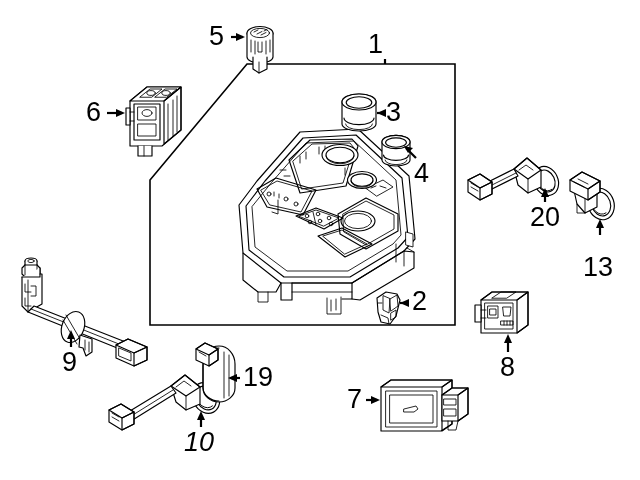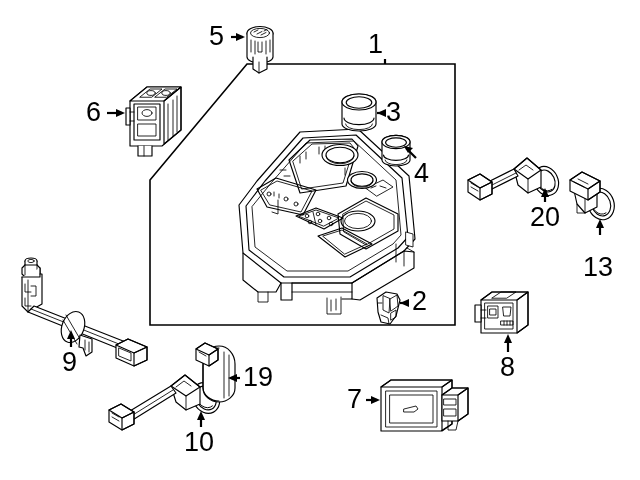--- a/index.html
+++ b/index.html
@@ -444,21 +444,21 @@
   <div class="calloutLabel" style="left:209px; top:23px;">5</div>
 
   <div class="calloutLabel" style="left:86px; top:99px;">6</div>
 
   <div class="calloutLabel" style="left:347px; top:386px;">7</div>
 
   <div class="calloutLabel" style="left:500px; top:354px;">8</div>
 
   <div class="calloutLabel" style="left:62px; top:349px;">9</div>
 
-  <div class="calloutLabel" style="left:184px; top:429px;">10</div>
+  <div class="calloutLabel" style="left:184px; top:429px;font-style:italic;">10</div>
 
   <div class="calloutLabel" style="left:530px; top:204px;">20</div>
 
   <div class="calloutLabel" style="left:243px; top:364px;">19</div>
 
   <div class="calloutLabel" style="left:583px; top:254px;">13</div>
 
 </div>
 
 </body></html>

